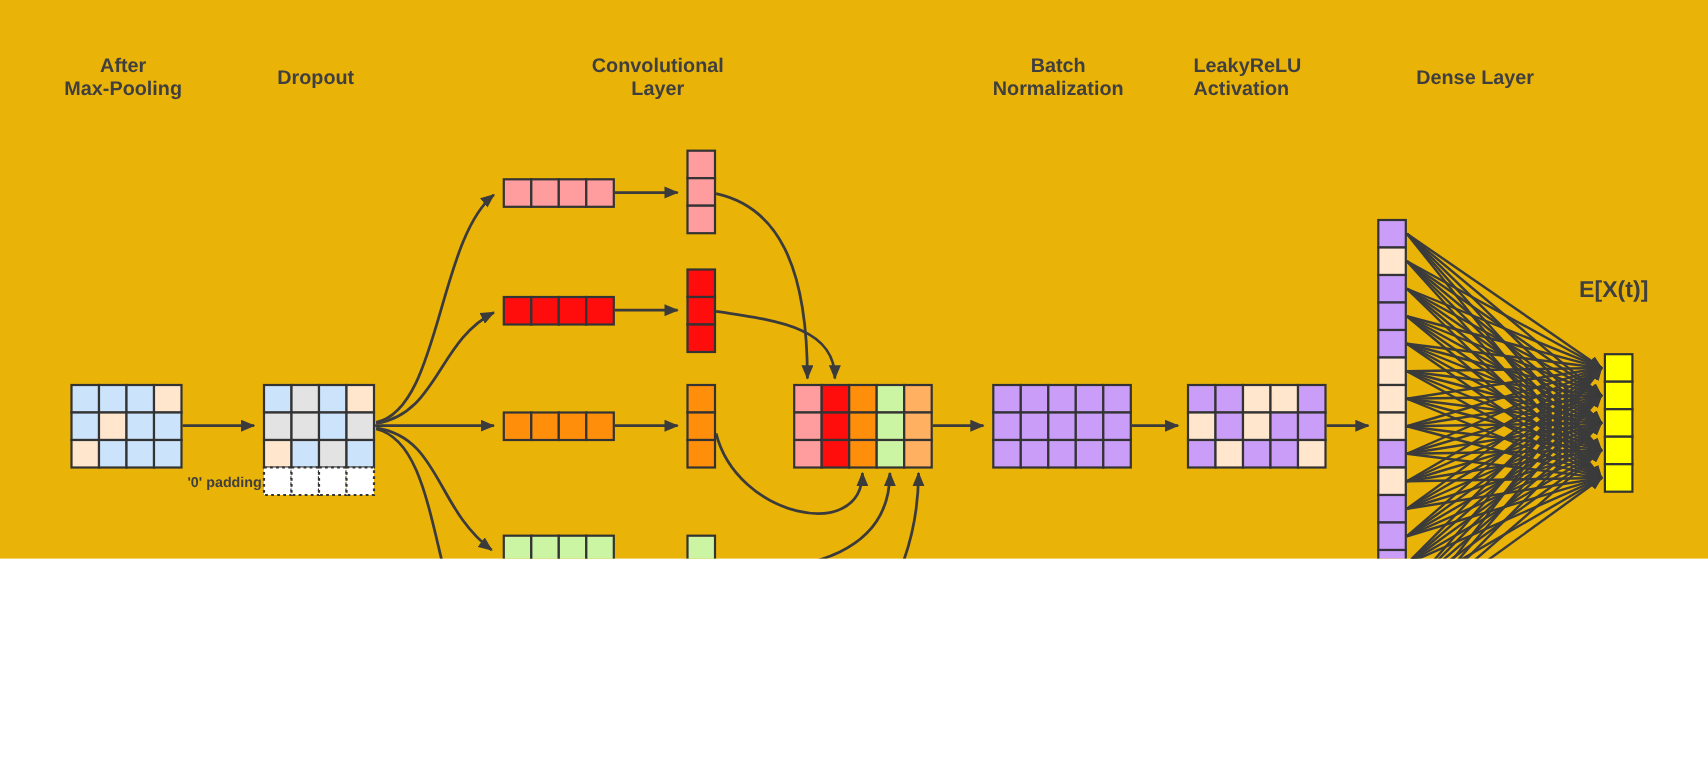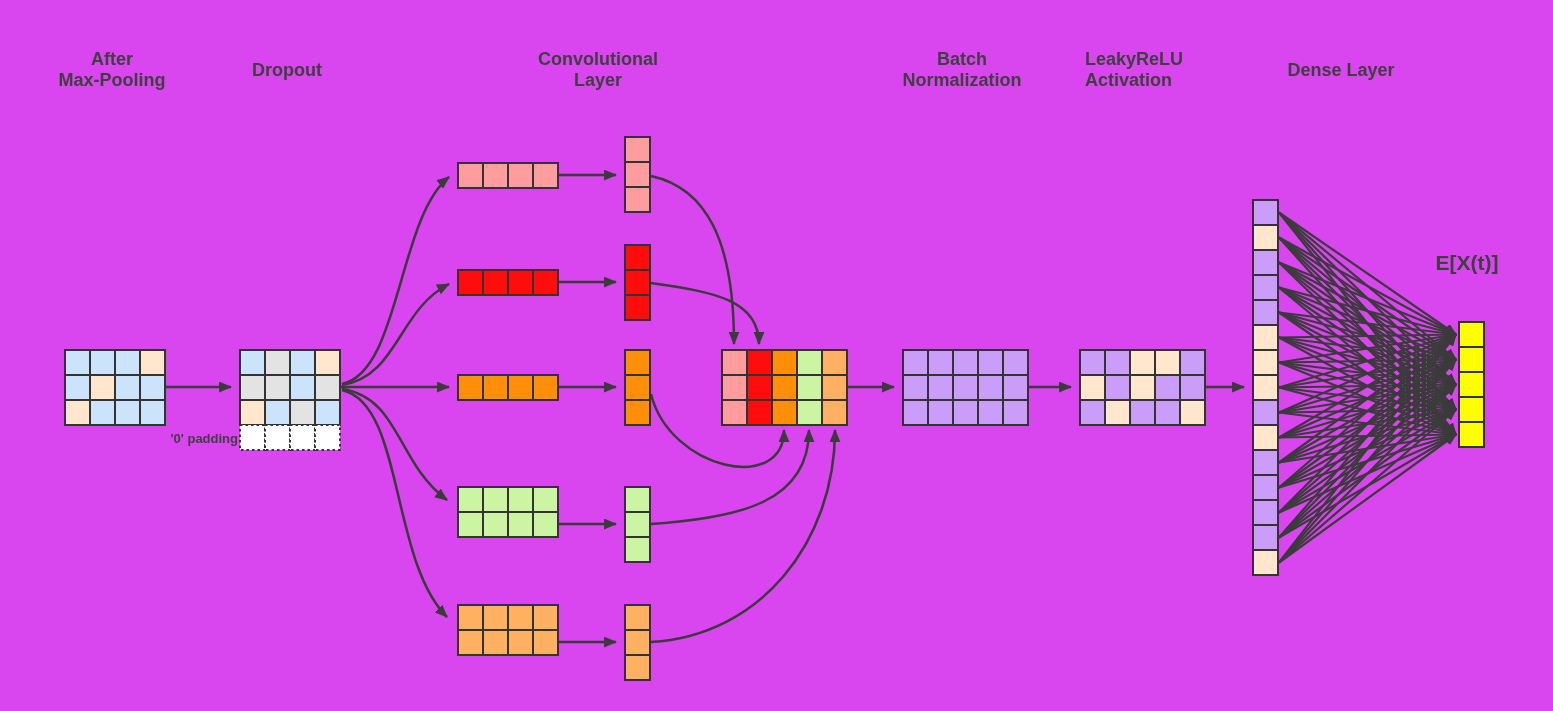--- a/index.html
+++ b/index.html
@@ -5,22 +5,22 @@
 <style>
   html, body {
     margin: 0;
     padding: 0;
     background: #ffffff;
     font-family: "Liberation Sans", sans-serif;
   }
   .canvas {
     position: relative;
     width: 1553px;
-    height: 711px;
-    background: #d946ef;
+    height: 508px;
+    background: #eab308;
     overflow: hidden;
   }
   svg { position: absolute; top: 0; left: 0; }
   .edge {
     fill: none;
     stroke: #3b3b3b;
     stroke-width: 2.5;
   }
   .fan-line {
     fill: none;

